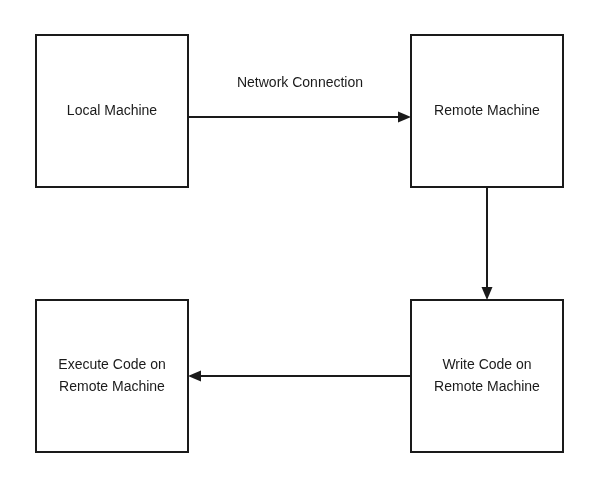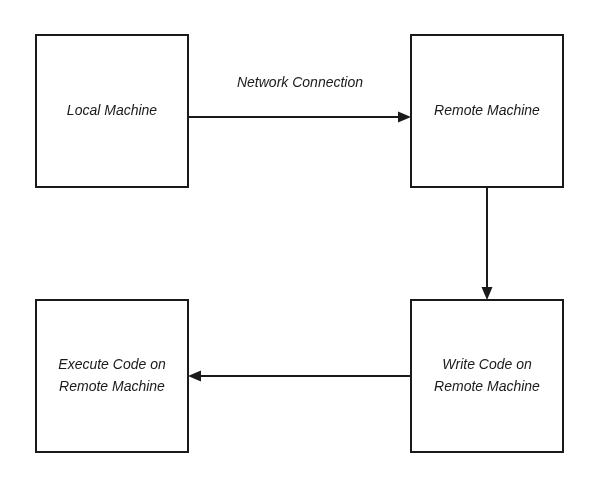--- a/index.html
+++ b/index.html
@@ -13,21 +13,20 @@
     height: 488px;
     font-family: "Liberation Sans", sans-serif;
     -webkit-font-smoothing: antialiased;
   }
   #canvas {
     position: relative;
     width: 600px;
     height: 488px;
     background: #ffffff;
     overflow: hidden;
-    font-style: italic;
   }
   svg.diagram {
     position: absolute;
     left: 0;
     top: 0;
     width: 600px;
     height: 488px;
     display: block;
   }
   .node-rect {

